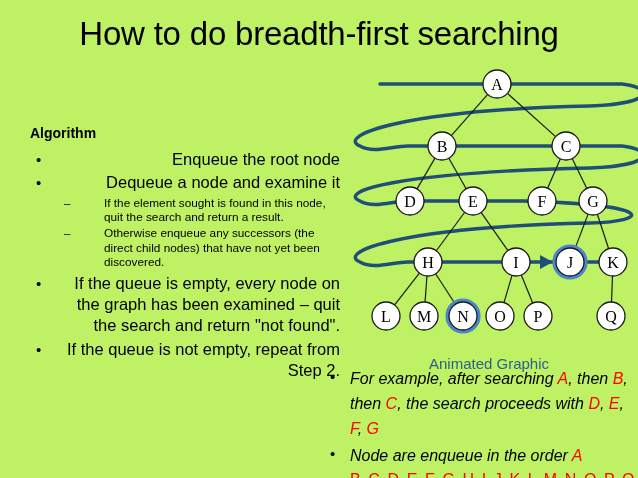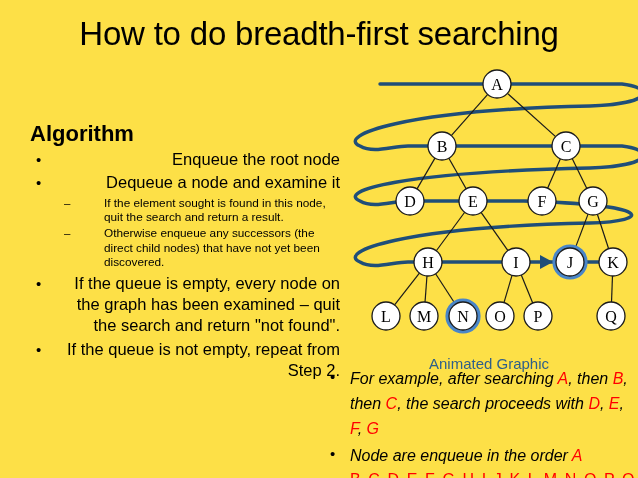--- a/index.html
+++ b/index.html
@@ -13,21 +13,21 @@
     position: relative;
     overflow: hidden;
     font-family: "Liberation Sans", sans-serif;
     color: #000000;
   }
   #slide {
     position: absolute;
     left: 0; top: 0;
     width: 638px;
     height: 478px;
-    background: #fde047;
+    background: #bef264;
   }
 
   
   .title {
     position: absolute;
     left: 0;
     top: 14px;
     width: 638px;
     text-align: center;
     font-size: 33px;
@@ -39,21 +39,21 @@
   }
 
   
   .algo-col {
     position: absolute;
     left: 30px;
     top: 122px;
     width: 310px;
   }
   .algo-head {
-    font-size: 22px;
+    font-size: 14px;
     font-weight: bold;
     line-height: 23px;
     margin-bottom: 4px;
   }
   .bullet-row {
     display: flex;
     align-items: flex-start;
     margin-bottom: 1px;
   }
   .b1 .mark {

